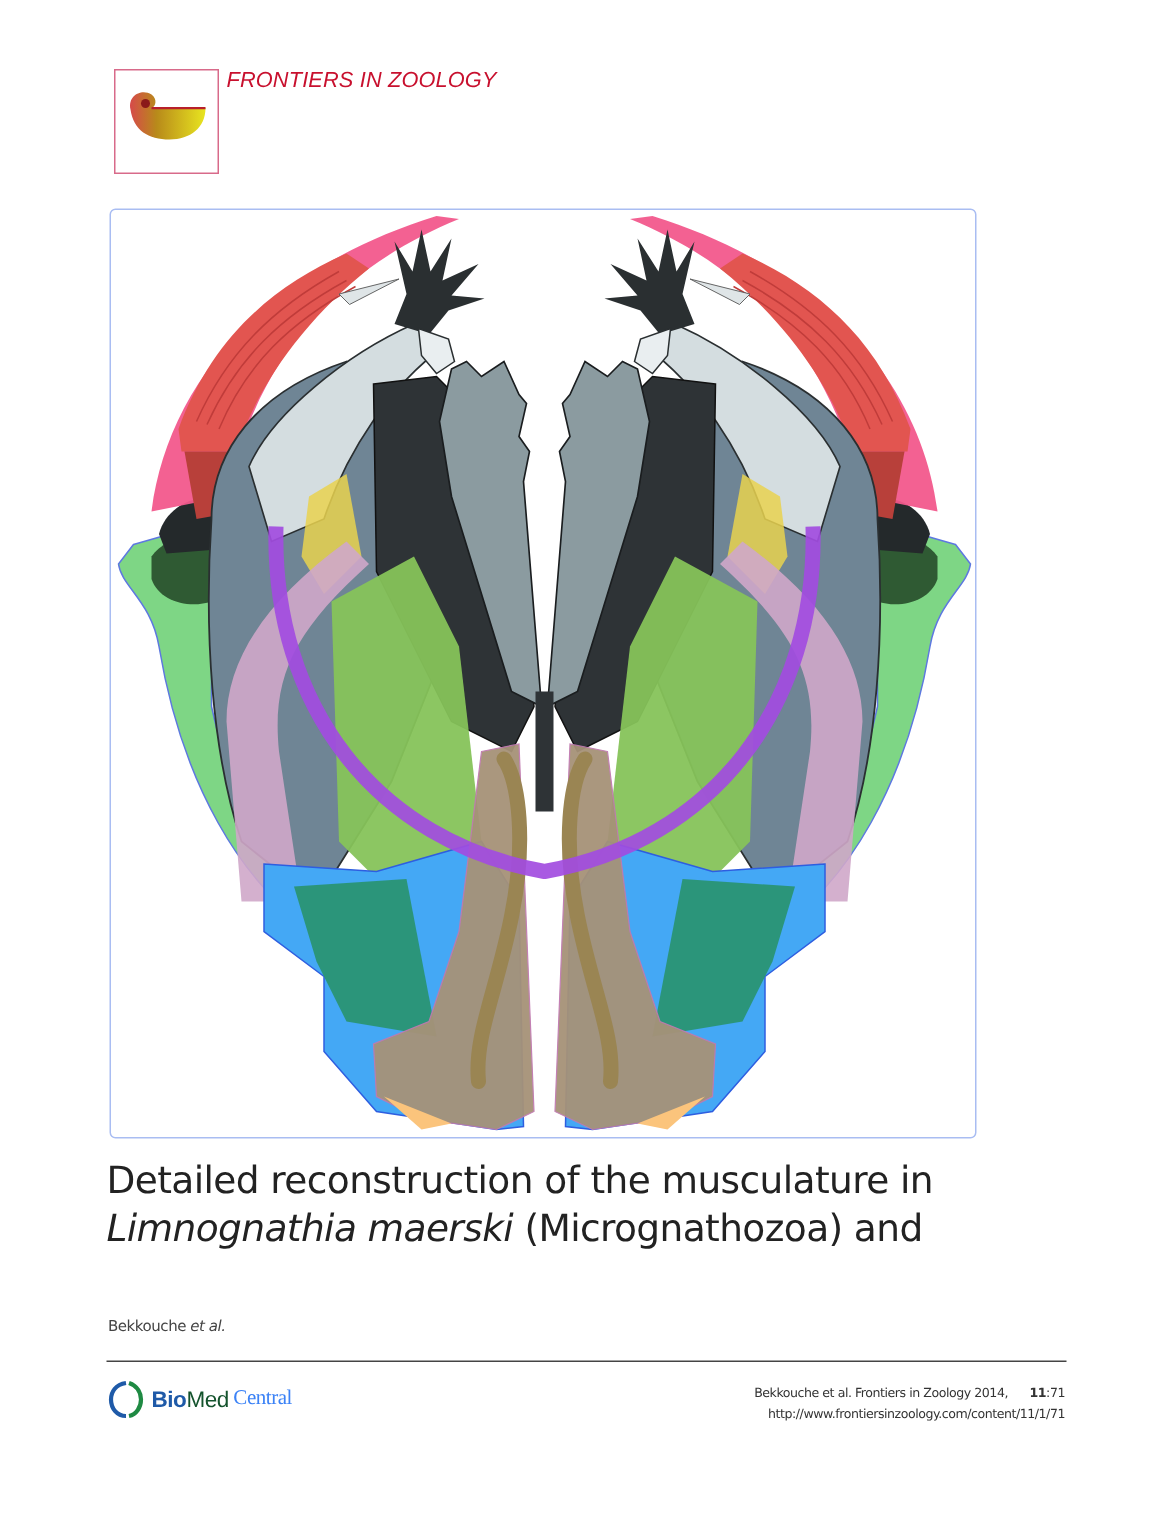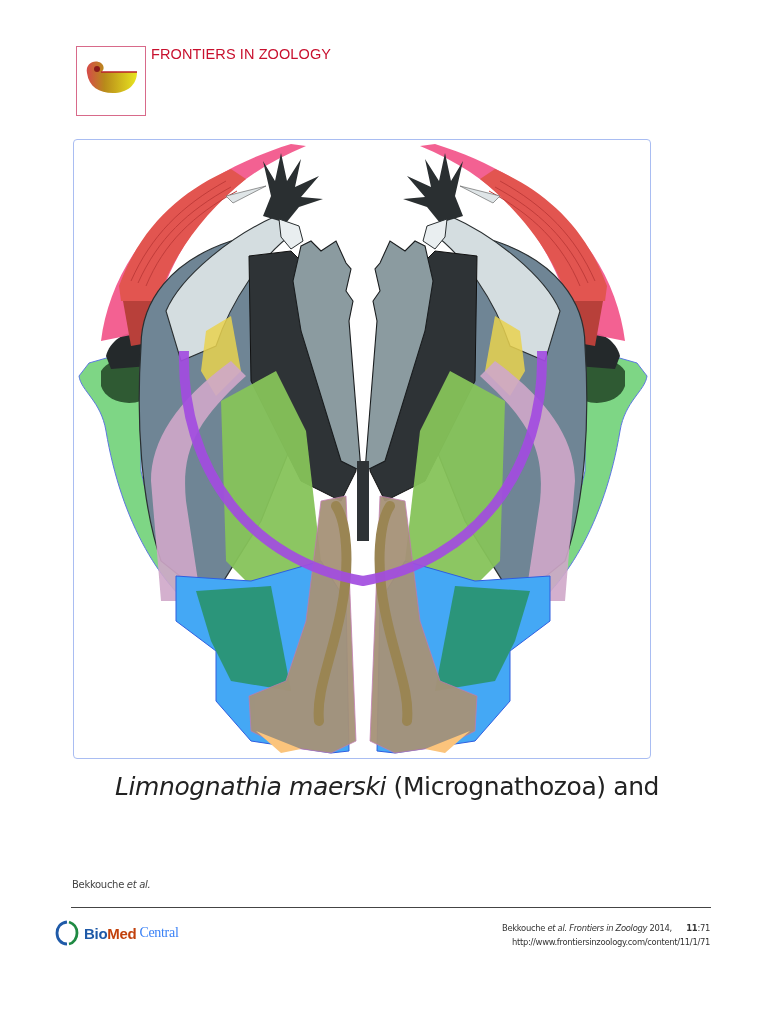--- a/index.html
+++ b/index.html
@@ -1,31 +1,31 @@
 <!DOCTYPE html>
 <html><head>
 <meta charset="utf-8">
 <style>
   html, body { margin:0; padding:0; background:#ffffff; }
   body { width:770px; height:1024px; position:relative; overflow:hidden; font-family:"Liberation Sans", sans-serif; }
   .journal-logo-box { position:absolute; left:76px; top:46px; width:70px; height:70px; border:1.5px solid #d86a8a; box-sizing:border-box; background:#fff; }
-  .journal-name { position:absolute; left:151px; top:46px; font-size:14.5px; color:#c8102e; letter-spacing:0.1px; font-family:"Liberation Sans", sans-serif; }
+  .journal-name { position:absolute; left:151px; top:46px; font-size:14.5px; color:#c8102e; letter-spacing:0.1px; font-family:"Liberation Sans", sans-serif;font-style:italic; }
   .figure-frame { position:absolute; left:73px; top:139px; width:578px; height:620px; border:1.5px solid #a9bdf2; border-radius:4px; box-sizing:border-box; overflow:hidden; background:#fff; }
   .figure-frame svg { position:absolute; left:0; top:0; }
   .title { position:absolute; left:71px; top:771px; width:640px; font-family:"DejaVu Sans", sans-serif; font-size:25px; line-height:32px; color:#222; font-weight:normal; letter-spacing:-0.4px; }
-  .title .italic { font-style:italic;margin-left:44px; }
+  .title .italic { font-style:italic; }
   .authors { position:absolute; left:72px; top:879px; font-family:"DejaVu Sans", sans-serif; font-size:10px; color:#444; letter-spacing:-0.3px; }
   .authors .italic { font-style:italic; }
   .rule { position:absolute; left:71px; top:907px; width:640px; height:1px; background:#444; }
-  .publisher-logo { position:absolute; left:55px; top:918px; height:30px; display:flex; align-items:center;justify-content:center; }
+  .publisher-logo { position:absolute; left:72px; top:918px; height:30px; display:flex; align-items:center;justify-content:center; }
   .publisher-logo .bio { font-family:"Liberation Sans", sans-serif; font-weight:bold; color:#1f5aa8; font-size:15px; margin-left:5px; letter-spacing:-0.3px; }
-  .publisher-logo .med { font-family:"Liberation Sans", sans-serif; font-weight:bold; color:#c2410c; font-size:15px; letter-spacing:-0.3px; }
+  .publisher-logo .med { font-family:"Liberation Sans", sans-serif; font-weight:normal; color:#14532d; font-size:15px; letter-spacing:-0.3px; }
   .publisher-logo .central { font-family:Liberation Serif, serif; color:#3b82f6; font-size:14px; margin-left:3px; letter-spacing:-0.3px; }
   .citation { position:absolute; right:60px; top:921px; text-align:right; font-family:"DejaVu Sans", sans-serif; font-size:8.4px; line-height:14px; color:#333; letter-spacing:-0.3px; }
-  .citation .italic { font-style:italic; }
+  .citation .italic { }
   .citation b { font-weight:bold;margin-left:12px; }
 </style>
 </head>
 <body>
 
 <div class="journal-logo-box">
   <svg width="67" height="67" viewBox="0 0 67 67">
     <defs>
       <linearGradient id="shellg" x1="0" y1="0" x2="1" y2="0">
         <stop offset="0" stop-color="#d64a4a"></stop>
@@ -91,20 +91,21 @@
     <use href="#half"></use>
     <use href="#half" transform="translate(724,0) scale(-1,1)"></use>
 
     <rect x="356" y="460" width="12" height="80" fill="#2e3336"></rect>
 
     <path d="M183,350 C180,470 250,560 362,580 C474,560 544,470 541,350" stroke="#a24ce0" stroke-width="10" fill="none" opacity="0.92"></path>
   </svg>
 </div>
 
 <div class="title">
+  <div>Detailed reconstruction of the musculature in</div>
   <div><span class="italic">Limnognathia maerski</span><span> (Micrognathozoa) and</span></div>
 </div>
 
 <div class="authors"><span>Bekkouche</span><span class="italic"> et al.</span></div>
 
 <div class="rule"></div>
 
 <div class="publisher-logo">
   <svg width="24" height="28" viewBox="0 0 24 28">
     <path d="M12,3 C5,4 2,9 2,14 C2,20 6,25 12,25" stroke="#1f5aa8" stroke-width="2.8" fill="none"></path>

